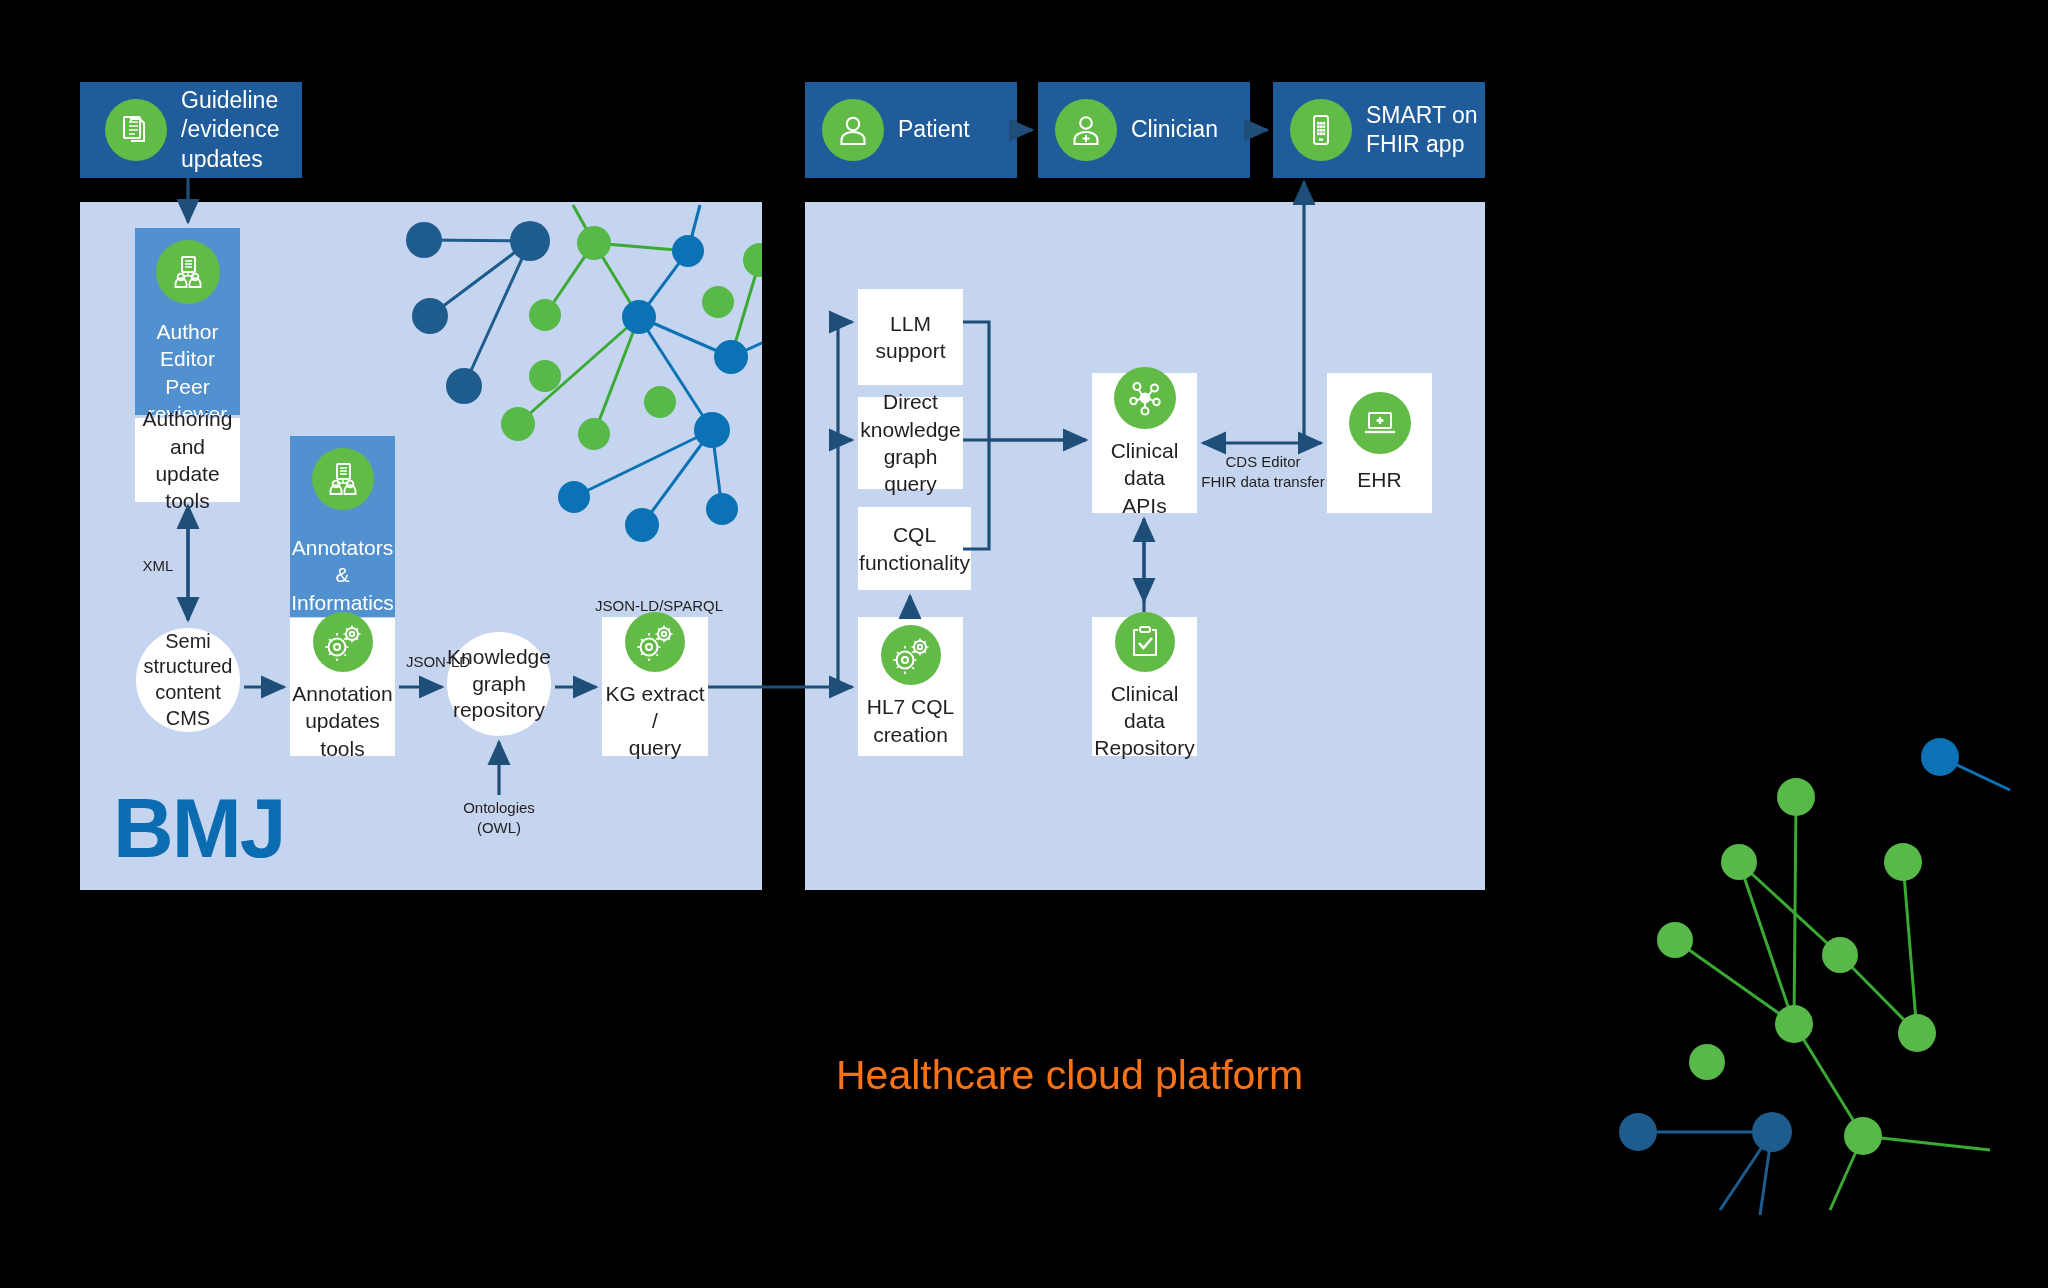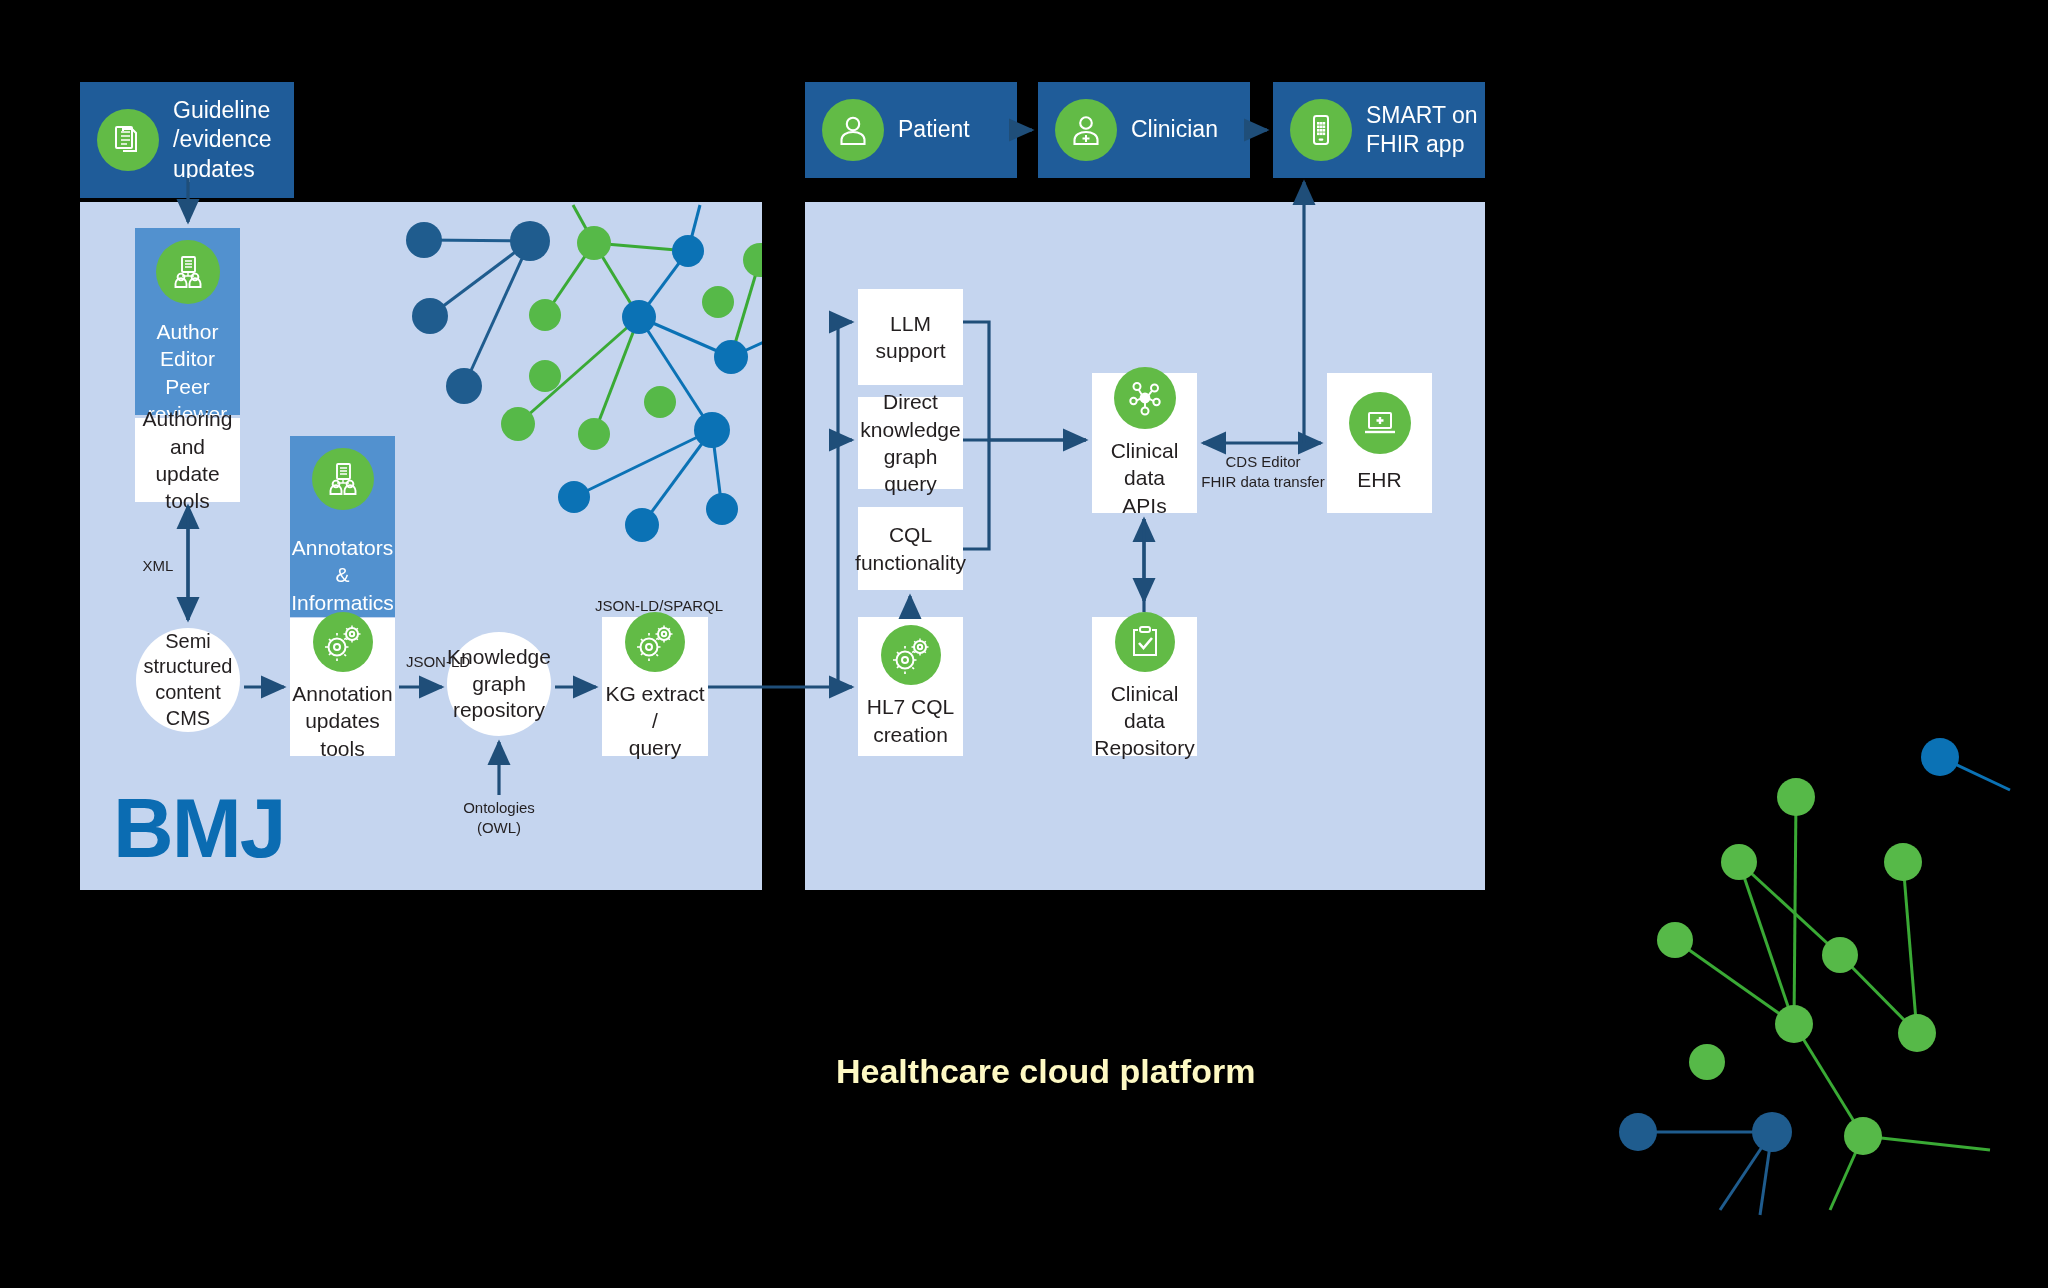--- a/index.html
+++ b/index.html
@@ -12,21 +12,21 @@
   .rolebox{position:absolute;background:#5291cf;display:flex;flex-direction:column;
            align-items:center;justify-content:flex-start;}
   .rolebox .lbl{color:#ffffff;font-size:21px;line-height:1.3;text-align:center;}
   .wbox{position:absolute;background:#ffffff;display:flex;flex-direction:column;
         align-items:center;justify-content:center;}
   .wbox .lbl{color:#231f20;font-size:21px;line-height:1.3;text-align:center;}
   .wcirc{position:absolute;background:#ffffff;border-radius:50%;display:flex;
          align-items:center;justify-content:center;}
   .wcirc .lbl{color:#231f20;font-size:21px;line-height:1.28;text-align:center;}
   .edgelbl{position:absolute;color:#231f20;font-size:15px;line-height:1.3;text-align:center;white-space:pre;}
-  .platform-title{position:absolute;color:#fef9c3;font-size:34px;font-weight:bold;}
+  .platform-title{position:absolute;color:#f97316;font-size:41px;}
   .bmj{position:absolute;color:#0b6cb2;font-size:84px;font-weight:bold;letter-spacing:-2px;}
   svg.overlay{position:absolute;left:0;top:0;width:2048px;height:1288px;pointer-events:none;}
 </style>
 </head>
 <body>
 
 <div id="stage">
 
   <div class="panel" style="left:80px;top:202px;width:682px;height:688px;"></div>
   <div class="panel" style="left:805px;top:202px;width:680px;height:688px;"></div>
@@ -130,21 +130,21 @@
       <g fill="#1f5c8e">
         <circle cx="1638" cy="1132" r="19"></circle>
           <circle cx="1772" cy="1132" r="20"></circle>
       </g>
       <g fill="#0b72b5">
           <circle cx="1940" cy="757" r="19"></circle>
         </g>
     </g>
   </svg>
 
-  <div class="hdrbox" style="left:80px;top:82px;width:214px;height:116px;padding-left:0;">
+  <div class="hdrbox" style="left:80px;top:82px;width:214px;height:96px;padding-left:8px;">
     <div class="circ" style="width:62px;height:62px;margin-left:17px;">
       <svg width="34" height="34" viewBox="0 0 34 34" fill="none" stroke="#fff" stroke-width="2">
         <rect x="5" y="4" width="16" height="21" rx="1"></rect>
         <path d="M10 9h9 M10 13h9 M10 17h9 M10 21h6" stroke-width="1.7"></path>
         <path d="M12 28h13V10l-4-4h-9v2" stroke-width="2"></path>
       </svg>
     </div>
     <div class="lbl" style="margin-left:14px;white-space:pre-line;">Guideline
 /evidence
 updates</div>
@@ -291,21 +291,21 @@
     <div class="lbl" style="white-space:pre-line;">LLM
 support</div>
   </div>
 
   <div class="wbox" style="left:858px;top:397px;width:105px;height:92px;">
     <div class="lbl" style="white-space:pre-line;">Direct
 knowledge
 graph query</div>
   </div>
 
-  <div class="wbox" style="left:858px;top:507px;width:105px;height:83px;">
+  <div class="wbox" style="left:858px;top:507px;width:113px;height:83px;">
     <div class="lbl" style="white-space:pre-line;">CQL
 functionality</div>
   </div>
 
   <div class="wbox" style="left:858px;top:617px;width:105px;height:139px;">
     <div class="circ" style="width:60px;height:60px;margin-bottom:8px;">
       <svg width="40" height="38" viewBox="0 0 40 38" fill="none" stroke="#fff" stroke-width="2">
         <circle cx="14" cy="24" r="8.5"></circle>
           <circle cx="14" cy="24" r="3"></circle>
         <path d="M14 12.5v-2.5 M14 38v-2.5 M2 24H5 M23 24h2.5 M6 16l1.8 1.8 M21.3 31.3 23 33 M6 32l1.8-1.8 M21.3 16.7 23 15" stroke-width="1.7"></path>

